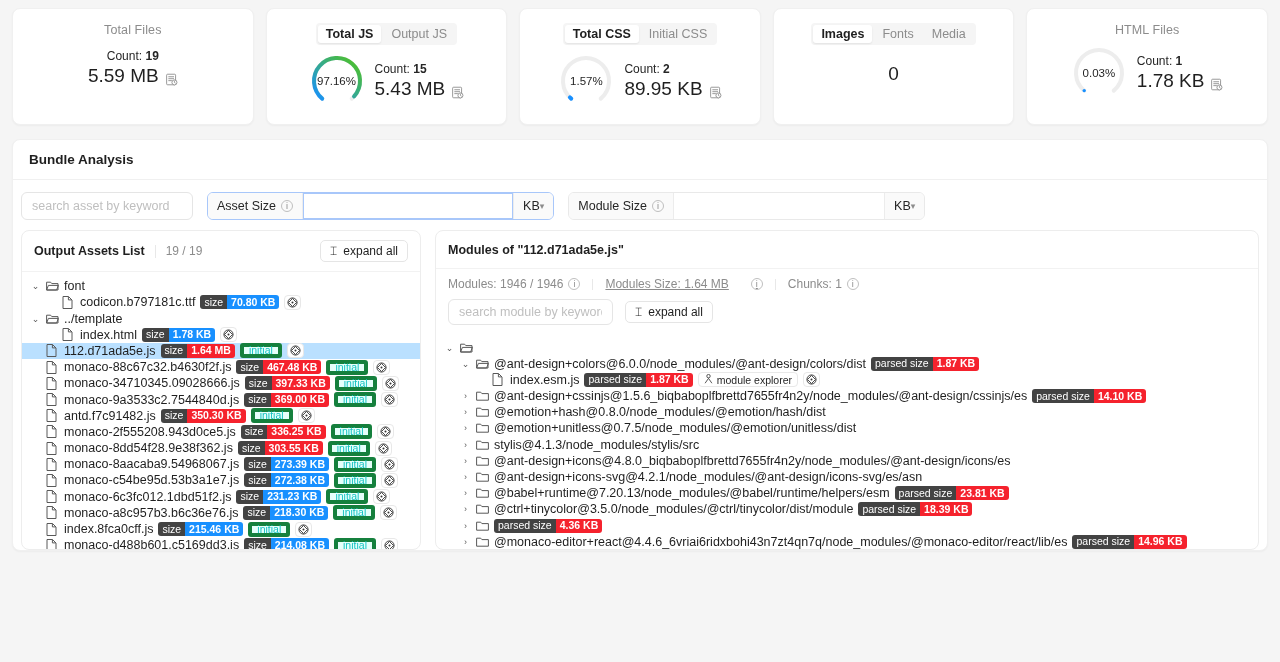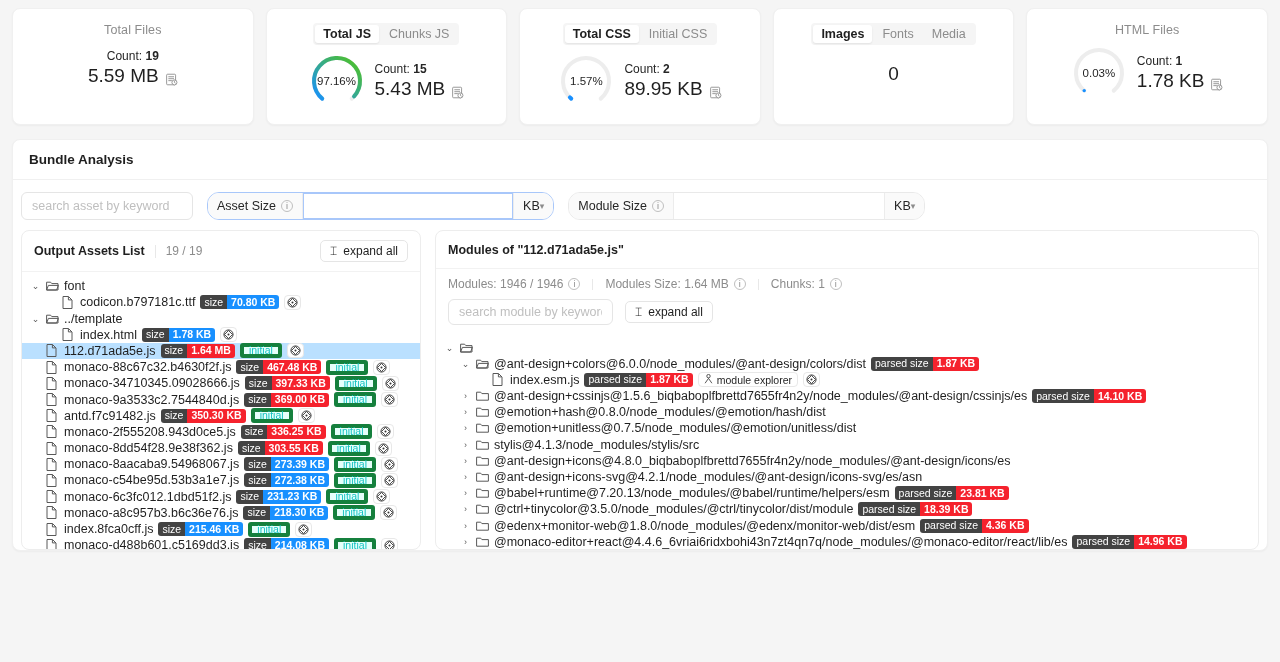--- a/index.html
+++ b/index.html
@@ -127,21 +127,21 @@
     font-size:12.5px;
     padding:0 10px;
     color:#1f1f1f;
     font-family:"Liberation Sans", sans-serif;
     outline:none;
   }
   .search-box::placeholder { color:#bfbfbf; }
   .sizegroup {
     display:flex; align-items:stretch;
     height:28px;
-    border-radius:12px;
+    border-radius:6px;
     overflow:hidden;
     border:1px solid #e9e9e9;
   }
   .sizegroup.focus { border-color:#a8c7fa; }
   .sg-label {
     background:#fafafa;
     display:flex; align-items:center; gap:5px;
     padding:0 9px;
     font-size:12.5px;
     color:#262626;
@@ -321,21 +321,21 @@
               <path d="M4.6 4.6h6M4.6 7h6M4.6 9.4h3.4" stroke="#8c8c8c" stroke-width="1.1" stroke-linecap="round"></path>
               <circle cx="11.6" cy="11.6" r="3.1" fill="#fff" stroke="#8c8c8c" stroke-width="1.1"></circle>
               <path d="M11.6 9.9v1.8l1.1.7" stroke="#8c8c8c" stroke-width="1" stroke-linecap="round" fill="none"></path>
             </svg></span>
         </div>
       </div>
     </div>
     <div class="card">
       <div class="seg">
         <div class="seg-item active">Total JS</div>
-        <div class="seg-item">Chunks JS</div>
+        <div class="seg-item">Output JS</div>
       </div>
       <div class="card-body">
         <div class="gauge">
           <svg width="56" height="56" viewBox="0 0 56 56">
             <defs>
               <linearGradient id="g1" x1="0" y1="1" x2="1" y2="0">
                 <stop offset="0%" stop-color="#1890ff"></stop>
                 <stop offset="100%" stop-color="#52c41a"></stop>
               </linearGradient>
             </defs>
@@ -828,21 +828,21 @@
     <div class="col right">
       <div class="col-head">
         <span class="col-title">Modules of "112.d71ada5e.js"</span>
       </div>
       <div class="stats-row" id="stats-row">
           <span style="display: inline-flex; align-items: center; gap: 5px;">
             <span>Modules: 1946 / 1946</span>
             <i class="info-i">i</i>
           </span>
           <span class="vline"></span>
-          <span style="display: inline-flex; align-items: center; gap: 5px;">
+          <span style="display: inline-flex; align-items: center; gap: 22px; text-decoration: underline;">
             <span>Modules Size: 1.64 MB</span>
             <i class="info-i">i</i>
           </span>
           <span class="vline"></span>
           <span style="display: inline-flex; align-items: center; gap: 5px;">
             <span>Chunks: 1</span>
             <i class="info-i">i</i>
           </span>
         </div>
       <div class="mod-search-row">
@@ -988,21 +988,20 @@
               <span class="v" style="background:#f5222d">18.39 KB</span>
             </span>
           </div>
           <div class="trow" style="padding-left: 24px;">
             <span class="caret">›</span>
             <span class="ficon">
               <svg width="13" height="12" viewBox="0 0 13 12">
                 <path d="M.6 10.2V2.2h4.1l1.2 1.4h6.5v6.6z" fill="none" stroke="#595959" stroke-width="1"></path>
               </svg>
             </span>
-            <span class="tname">@edenx+monitor-web@1.8.0/node_modules/@edenx/monitor-web/dist/esm</span>
             <span class="badge">
               <span class="k">parsed size</span>
               <span class="v" style="background:#f5222d">4.36 KB</span>
             </span>
           </div>
           <div class="trow" style="padding-left: 24px;">
             <span class="caret">›</span>
             <span class="ficon">
               <svg width="13" height="12" viewBox="0 0 13 12">
                 <path d="M.6 10.2V2.2h4.1l1.2 1.4h6.5v6.6z" fill="none" stroke="#595959" stroke-width="1"></path>

